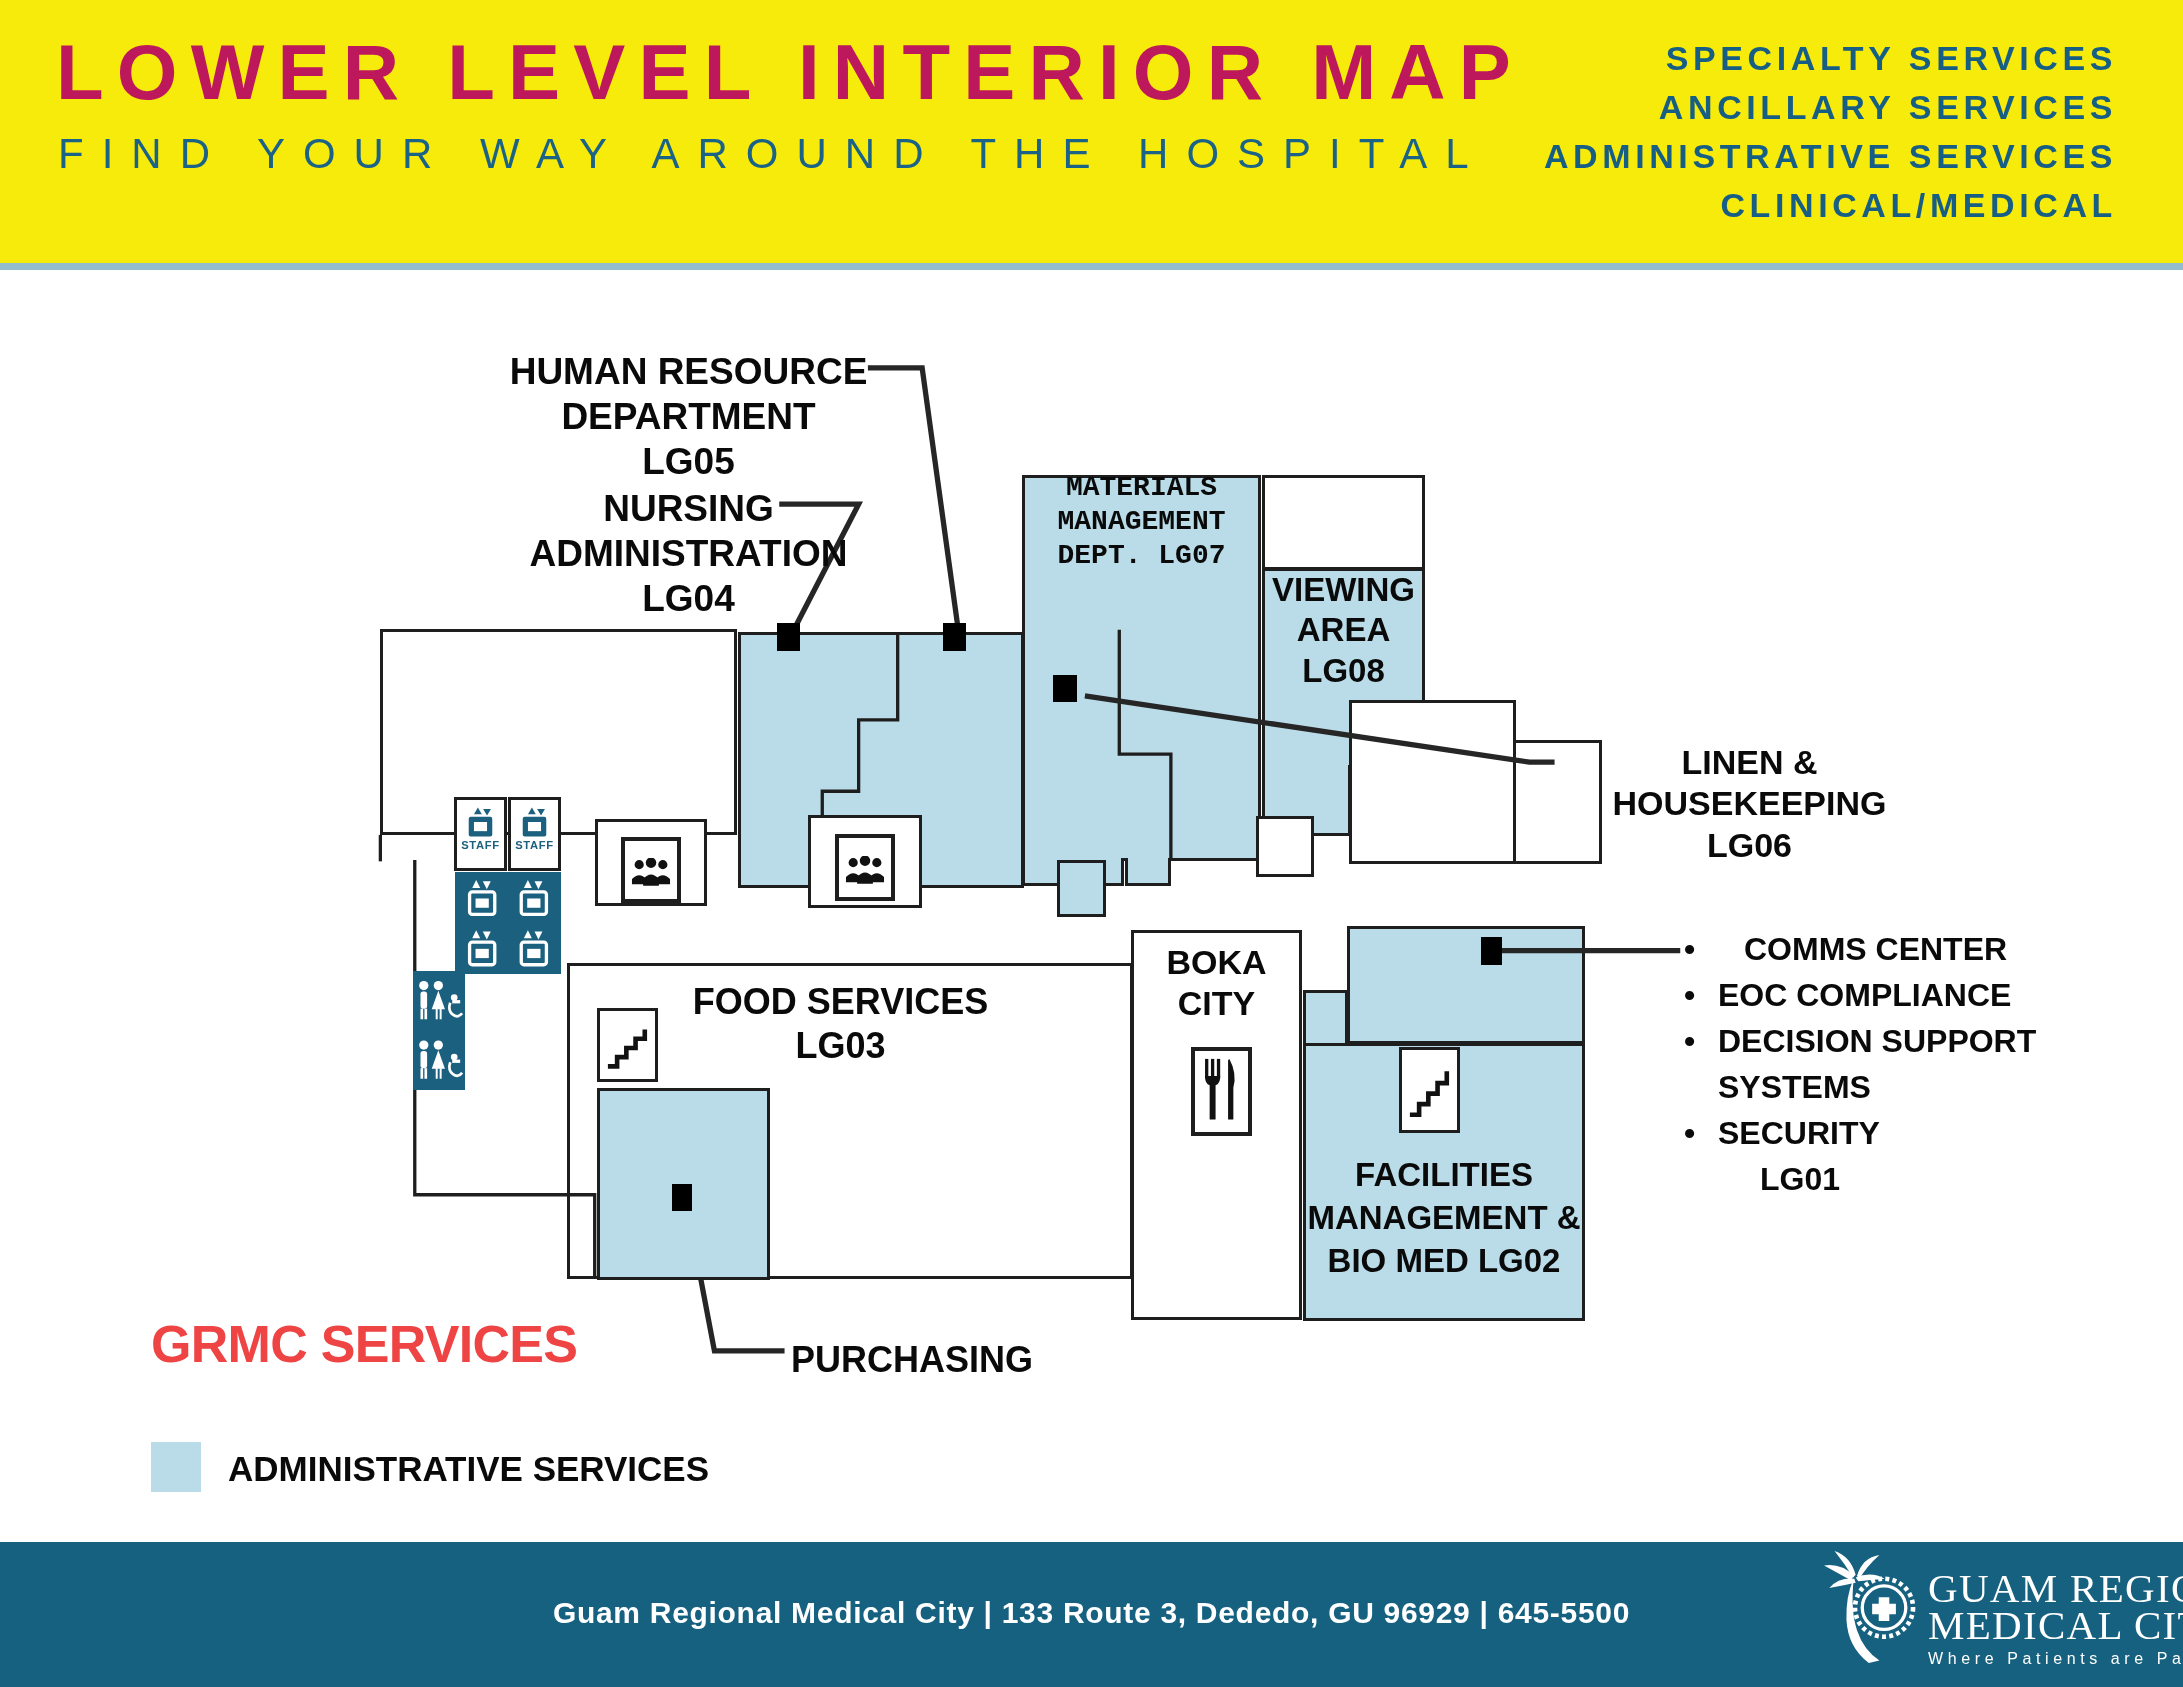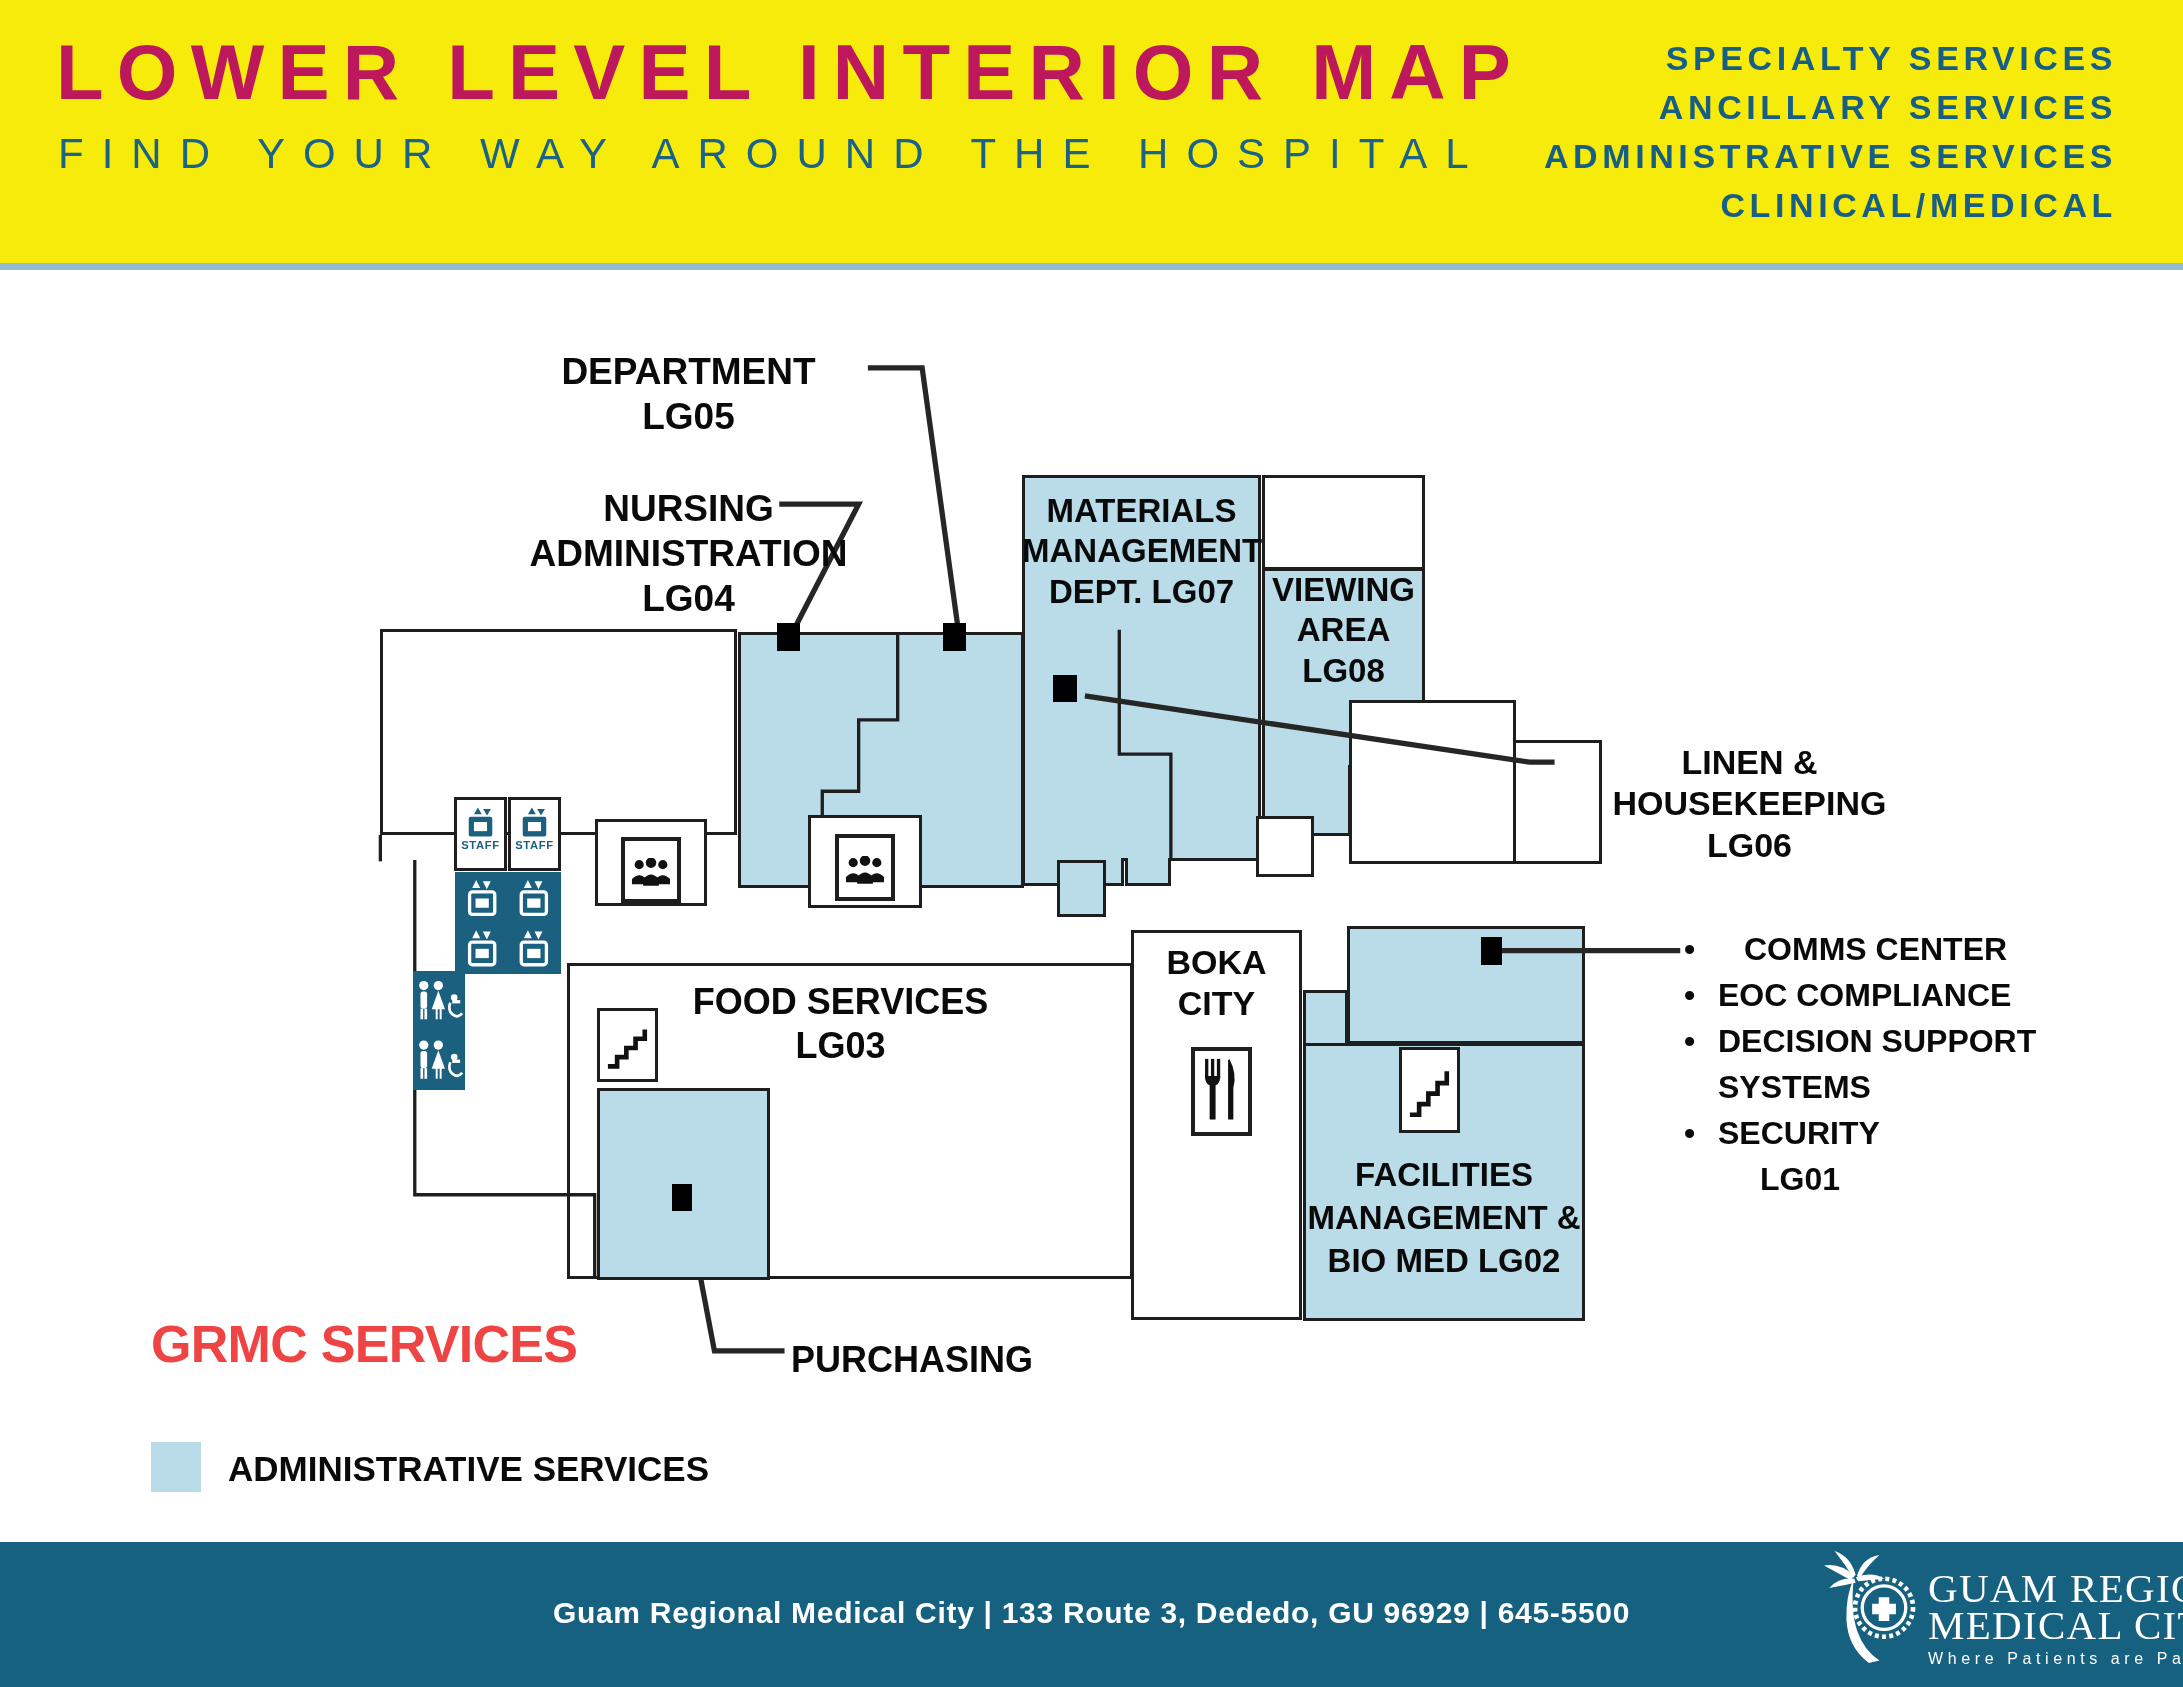--- a/index.html
+++ b/index.html
@@ -230,29 +230,30 @@
     <path d="M1042 1842 L1080 2042 H1186" fill="none" stroke="#262626" stroke-width="8"></path>
   </svg>
 
   <div class="marker" style="left:777px;top:623px;width:22.5px;height:28px;z-index:6;"></div>
   <div class="marker" style="left:943px;top:623px;width:22.5px;height:28px;z-index:6;"></div>
   <div class="marker" style="left:1053px;top:675px;width:24px;height:26.5px;z-index:6;"></div>
   <div class="marker" style="left:1481px;top:937px;width:21px;height:28px;z-index:6;"></div>
   <div class="marker" style="left:672px;top:1184px;width:20px;height:26.5px;z-index:6;"></div>
 
   <div class="label" style="left:490px;top:349px;width:397px;font-size:37px;">
+    <span>HUMAN RESOURCE</span>
     <span>DEPARTMENT</span>
     <span>LG05</span>
   </div>
   <div class="label" style="left:490px;top:486px;width:397px;font-size:37px;">
     <span>NURSING</span>
     <span>ADMINISTRATION</span>
     <span>LG04</span>
   </div>
-  <div class="label" style="left:1022px;top:491px;width:239px;font-size:33px;z-index:5;">
+  <div class="label" style="left:1022px;top:471px;width:239px;font-size:28px;z-index:5;font-family:Liberation Mono, monospace;">
     <span>MATERIALS</span>
     <span>MANAGEMENT</span>
     <span>DEPT. LG07</span>
   </div>
   <div class="label" style="left:1262px;top:570px;width:163px;font-size:33px;z-index:5;">
     <span>VIEWING</span>
     <span>AREA</span>
     <span>LG08</span>
   </div>
   <div class="label" style="left:1551px;top:742px;width:397px;font-size:34px;">

